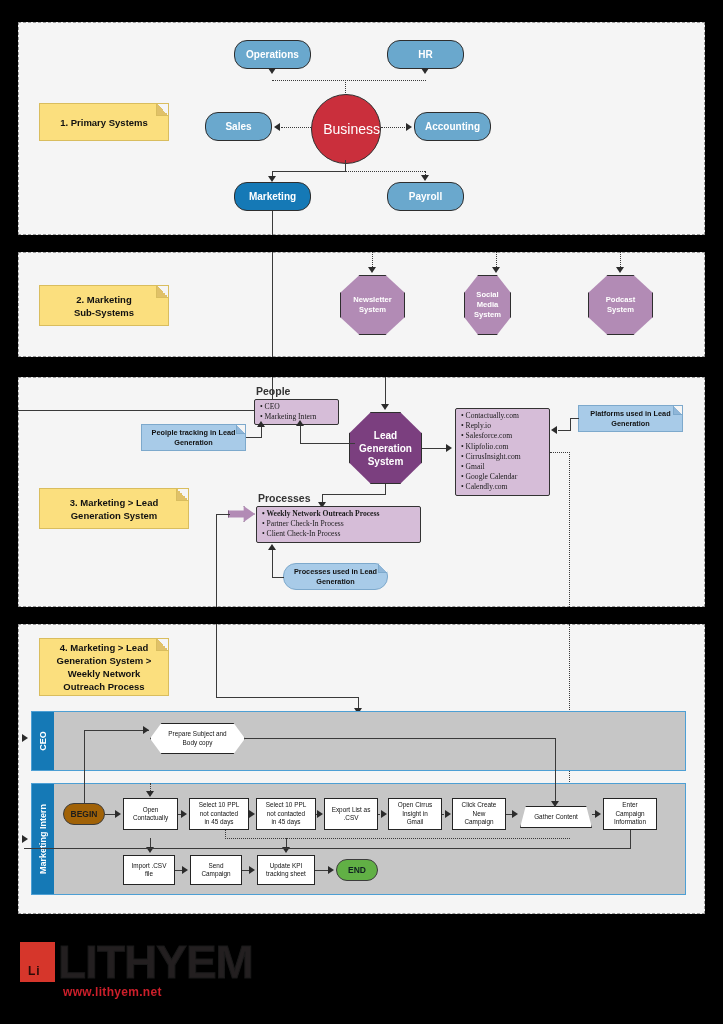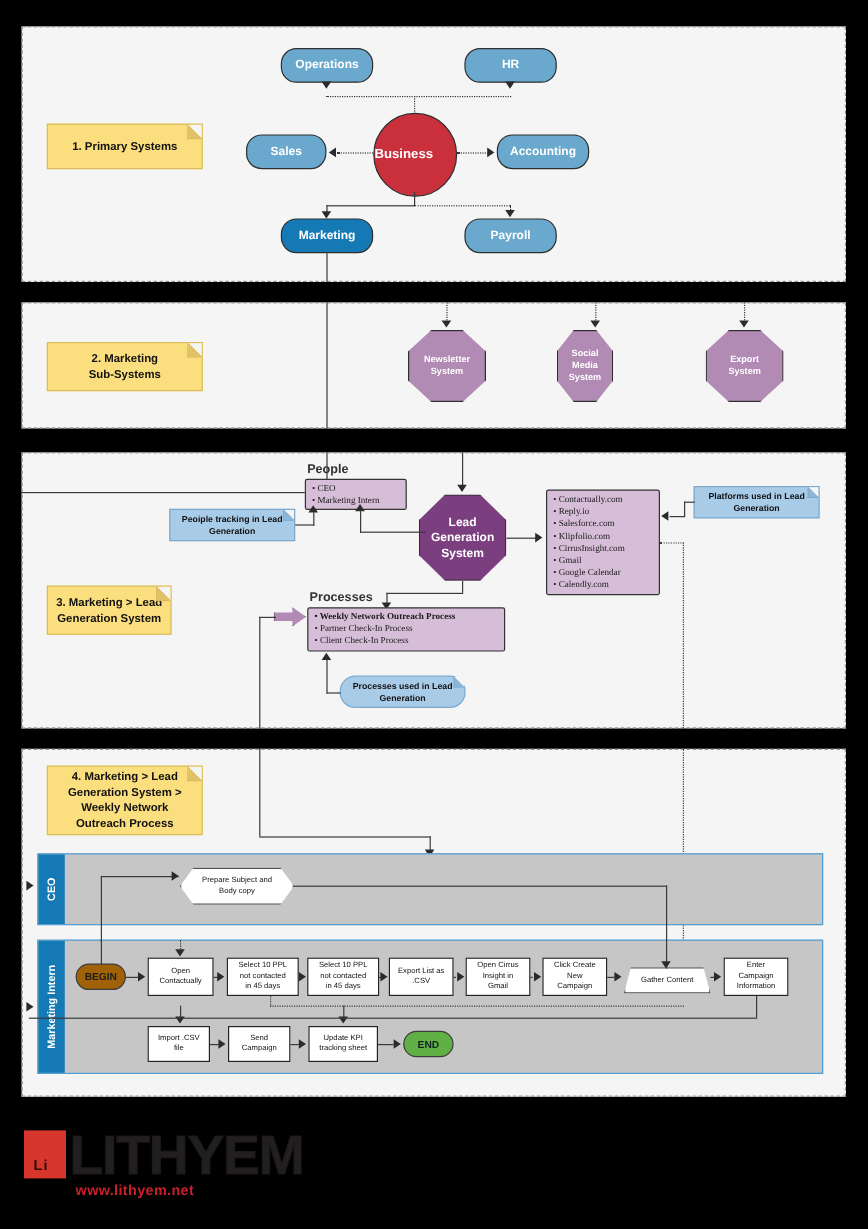--- a/index.html
+++ b/index.html
@@ -77,23 +77,23 @@
     text-align: center;
   }
   .rnode.dark { background: #1579b6; }
   
   .ellipse {
     position: absolute;
     background: #ca2f3c;
     border: 1.6px solid #2e2e2e;
     border-radius: 50%;
     color: #fff;
-    font-weight: bold;
-    font-size: 11px;
-    display: flex; align-items: center; justify-content: flex-start;
+    font-weight: normal;
+    font-size: 14px;
+    display: flex; align-items: center; justify-content: flex-end;
   }
   
   .octa {
     position: absolute;
     background: #b28bb5;
     border: 1.6px solid #2e2e2e;
     clip-path: polygon(30% 0,70% 0,100% 30%,100% 70%,70% 100%,30% 100%,0 70%,0 30%);
     color: #fff;
     font-weight: bold;
     font-size: 7.6px;
@@ -310,34 +310,34 @@
       <span>Newsletter</span><br><span>System</span>
     </span>
   </div>
   <div class="octa" style="left:464px; top:275px; width:47px; height:60px;">
     <span>
       <span>Social Media</span><br><span>System</span>
     </span>
   </div>
   <div class="octa" style="left:588px; top:275px; width:65px; height:60px;">
     <span>
-      <span>Export</span><br><span>System</span>
+      <span>Podcast</span><br><span>System</span>
     </span>
   </div>
 
   <div class="dot-v" style="left:372px; top:252px; height:17px;"></div>
   <div class="arr dn" style="left:368px; top:267px;"></div>
   <div class="dot-v" style="left:496px; top:252px; height:17px;"></div>
   <div class="arr dn" style="left:492px; top:267px;"></div>
   <div class="dot-v" style="left:620px; top:252px; height:17px;"></div>
   <div class="arr dn" style="left:616px; top:267px;"></div>
 
   <div class="section" style="left:18px; top:377px; width:687px; height:230px;"></div>
 
-  <div class="note" style="left:39px; top:488px; width:104px; height:41px;">
+  <div class="note" style="left:39px; top:488px; width:150px; height:41px;">
     <span>
       <span>3. Marketing &gt; Lead</span><br>
       <span>Generation System</span>
     </span>
   </div>
 
   <div class="ln vln" style="left:272px; top:377px; height:33px;"></div>
   <div class="ln hln" style="left:18px; top:410px; width:236px;"></div>
 
   <div class="grp-title" style="left:256px; top:385px;">People</div>

